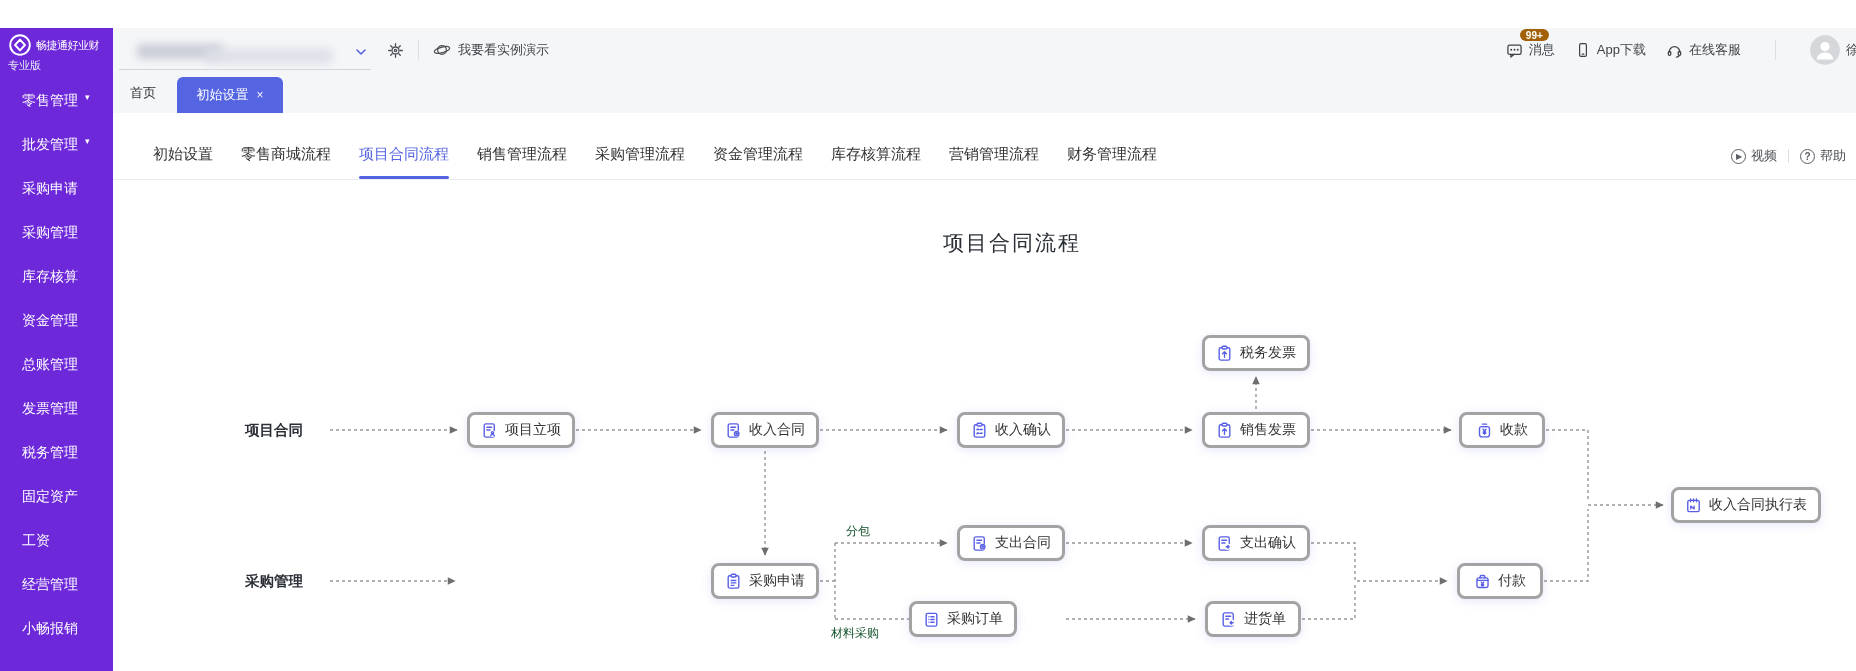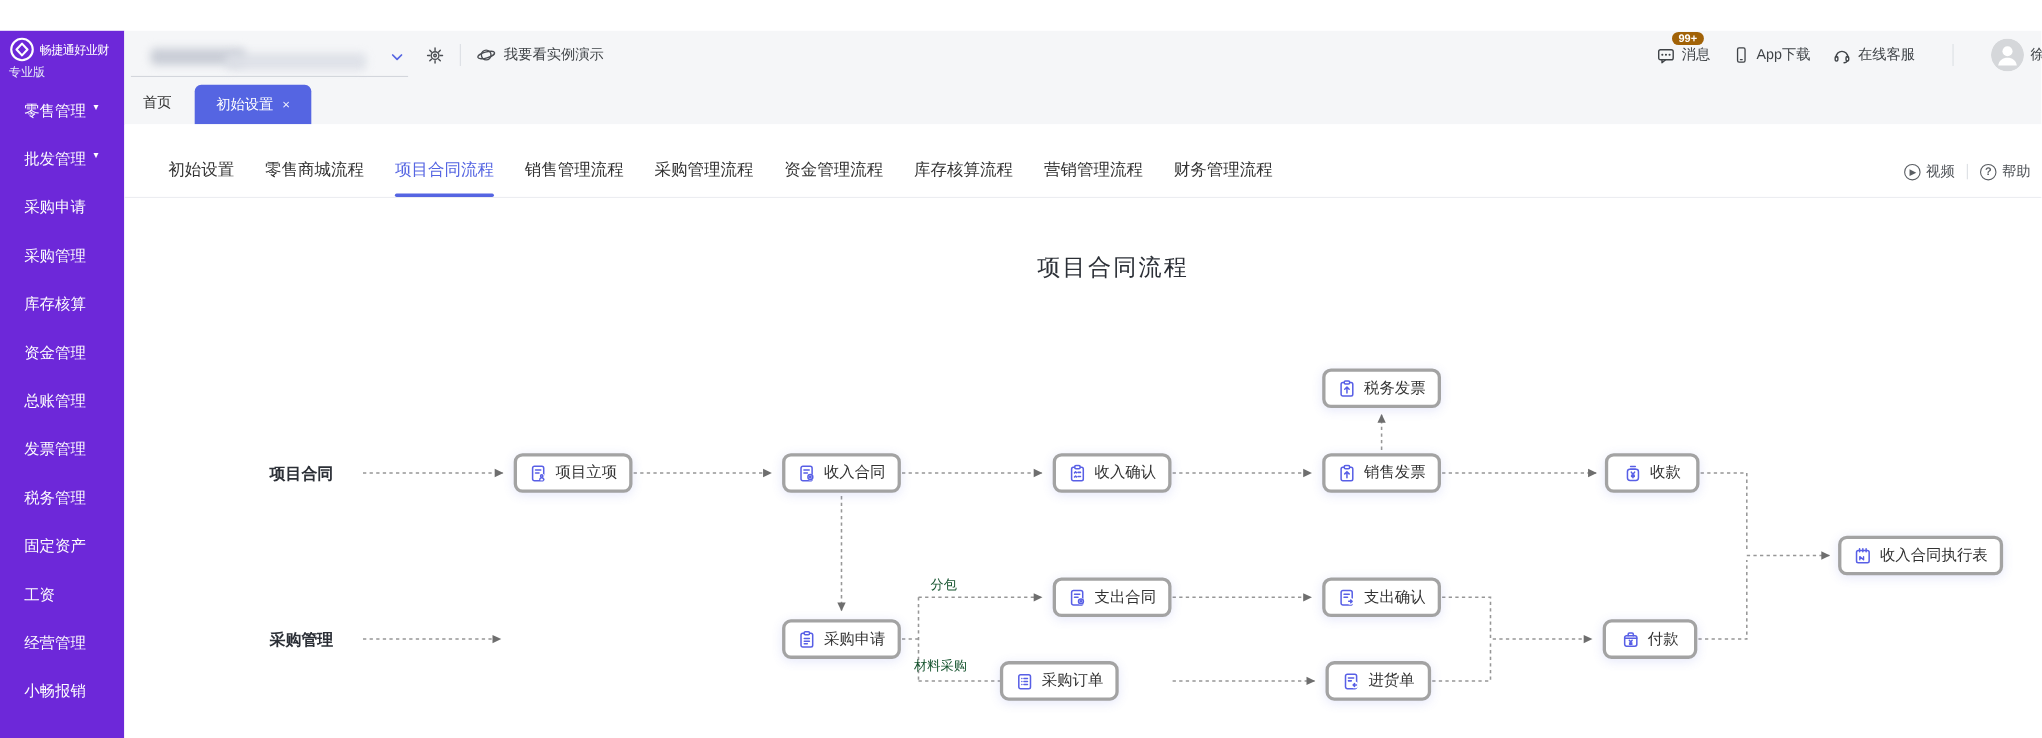--- a/index.html
+++ b/index.html
@@ -400,16 +400,16 @@
               <rect x="2.6" y="3.2" width="10.8" height="10.6" rx="1.5"></rect>
               <path d="M5.2 1.8v2.6M8 1.8v2.6M10.8 1.8v2.6"></path>
               <path d="M5.4 11.2V8.5l3.2 2.7V8.5" stroke-width="1.2"></path>
             </svg>
           </span>
           <span class="node-label">收入合同执行表</span>
         </div>
         <div class="row-label" style="left: 132px; top: 308px;">项目合同</div>
         <div class="row-label" style="left: 132px; top: 459px;">采购管理</div>
         <div class="branch-label" style="left: 733px; top: 410px;">分包</div>
-        <div class="branch-label" style="left: 718px; top: 484px;">材料采购</div>
+        <div class="branch-label" style="left: 718px; top: 512px;">材料采购</div>
       </div>
   </main>
 </div>
 
 </body></html>

